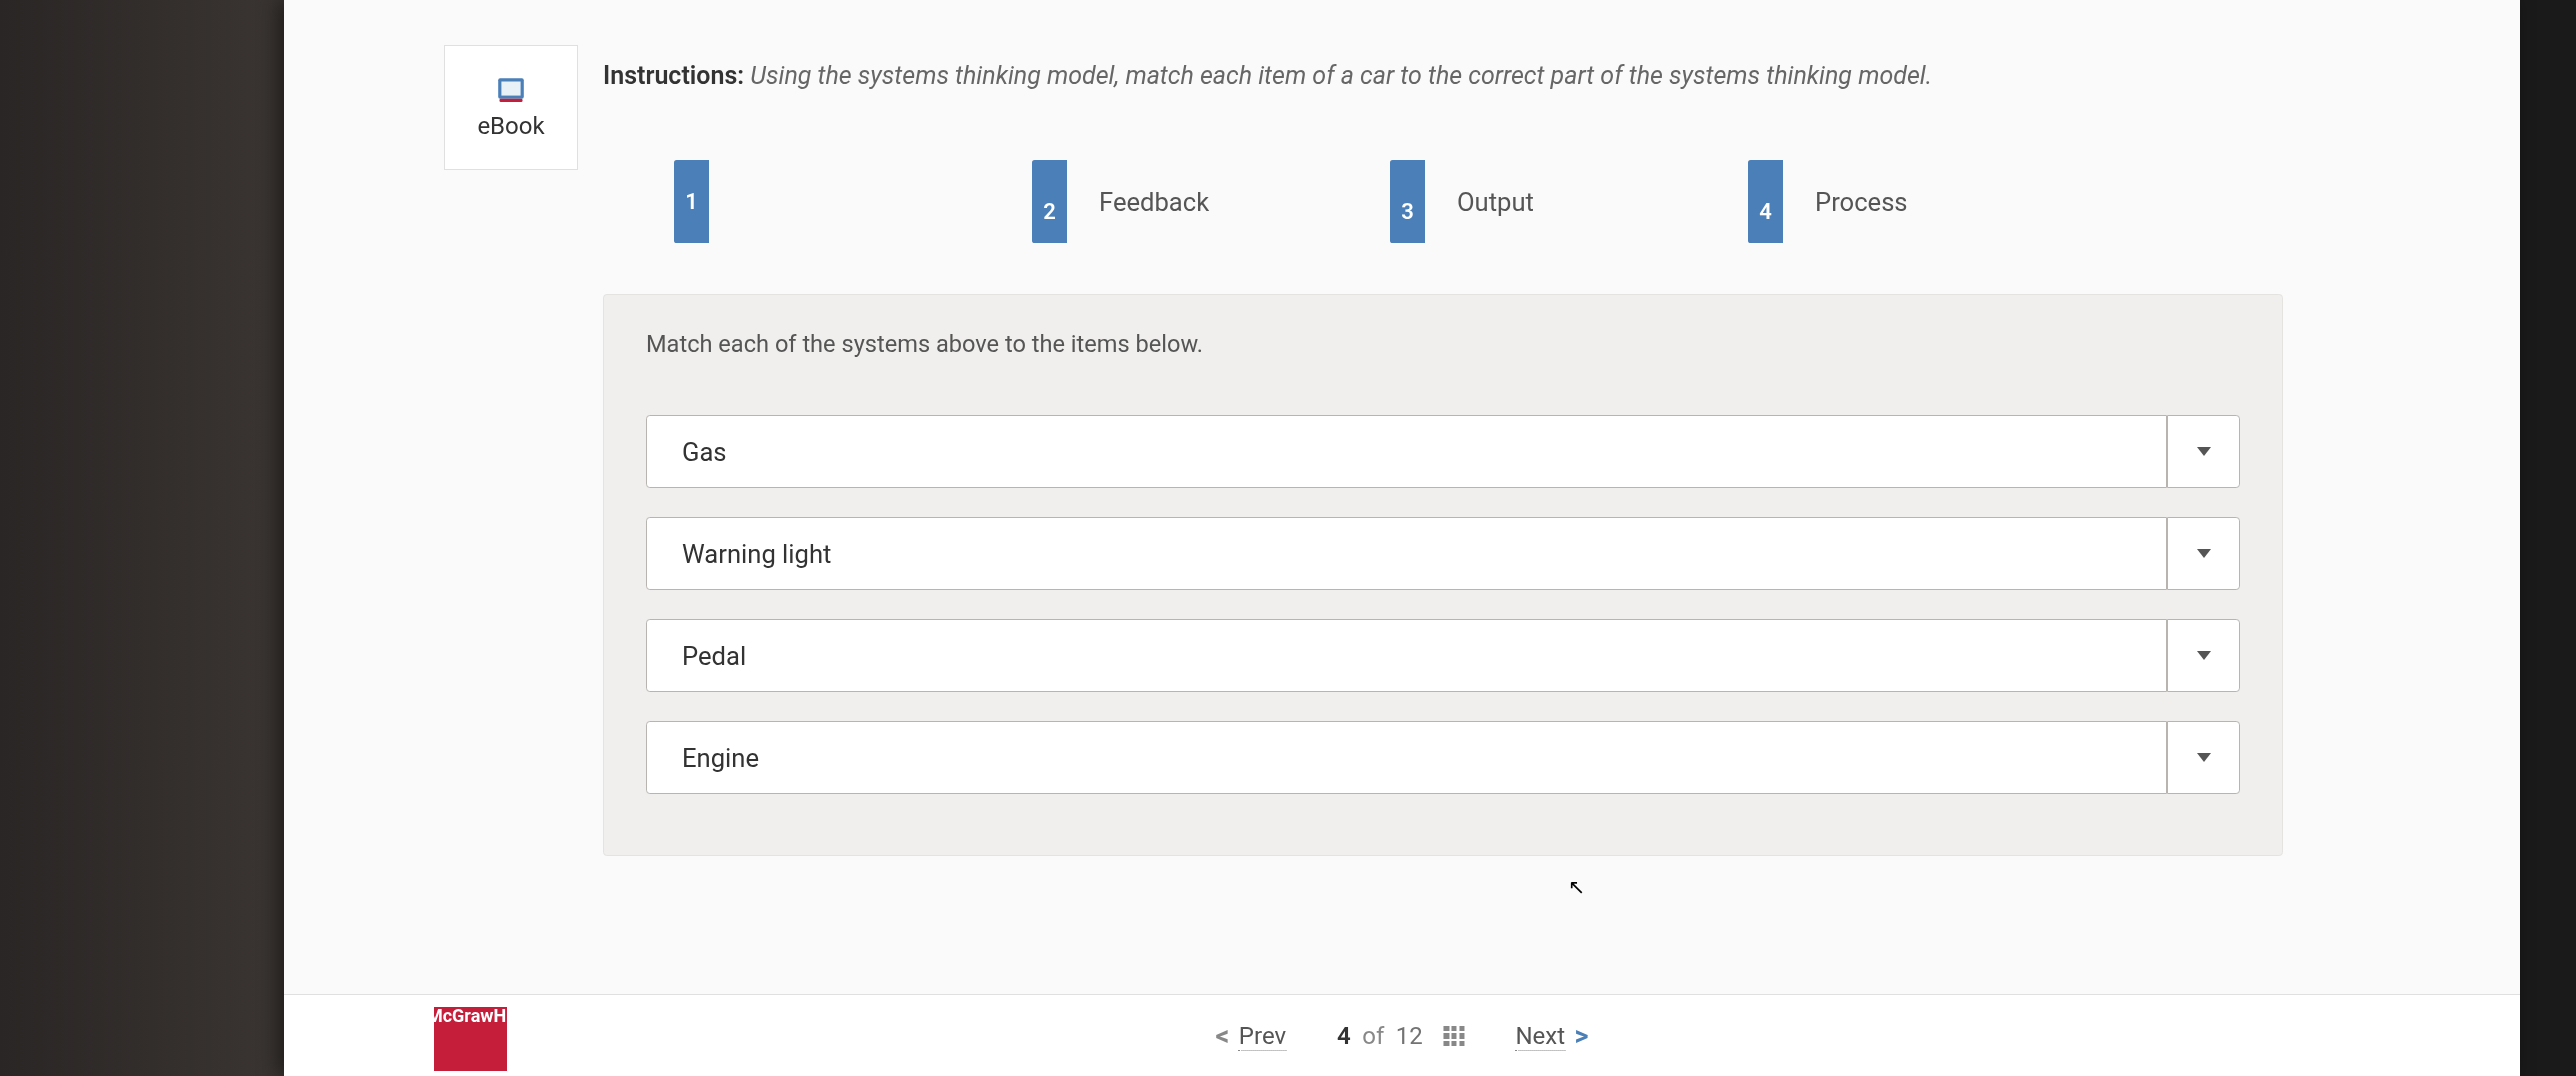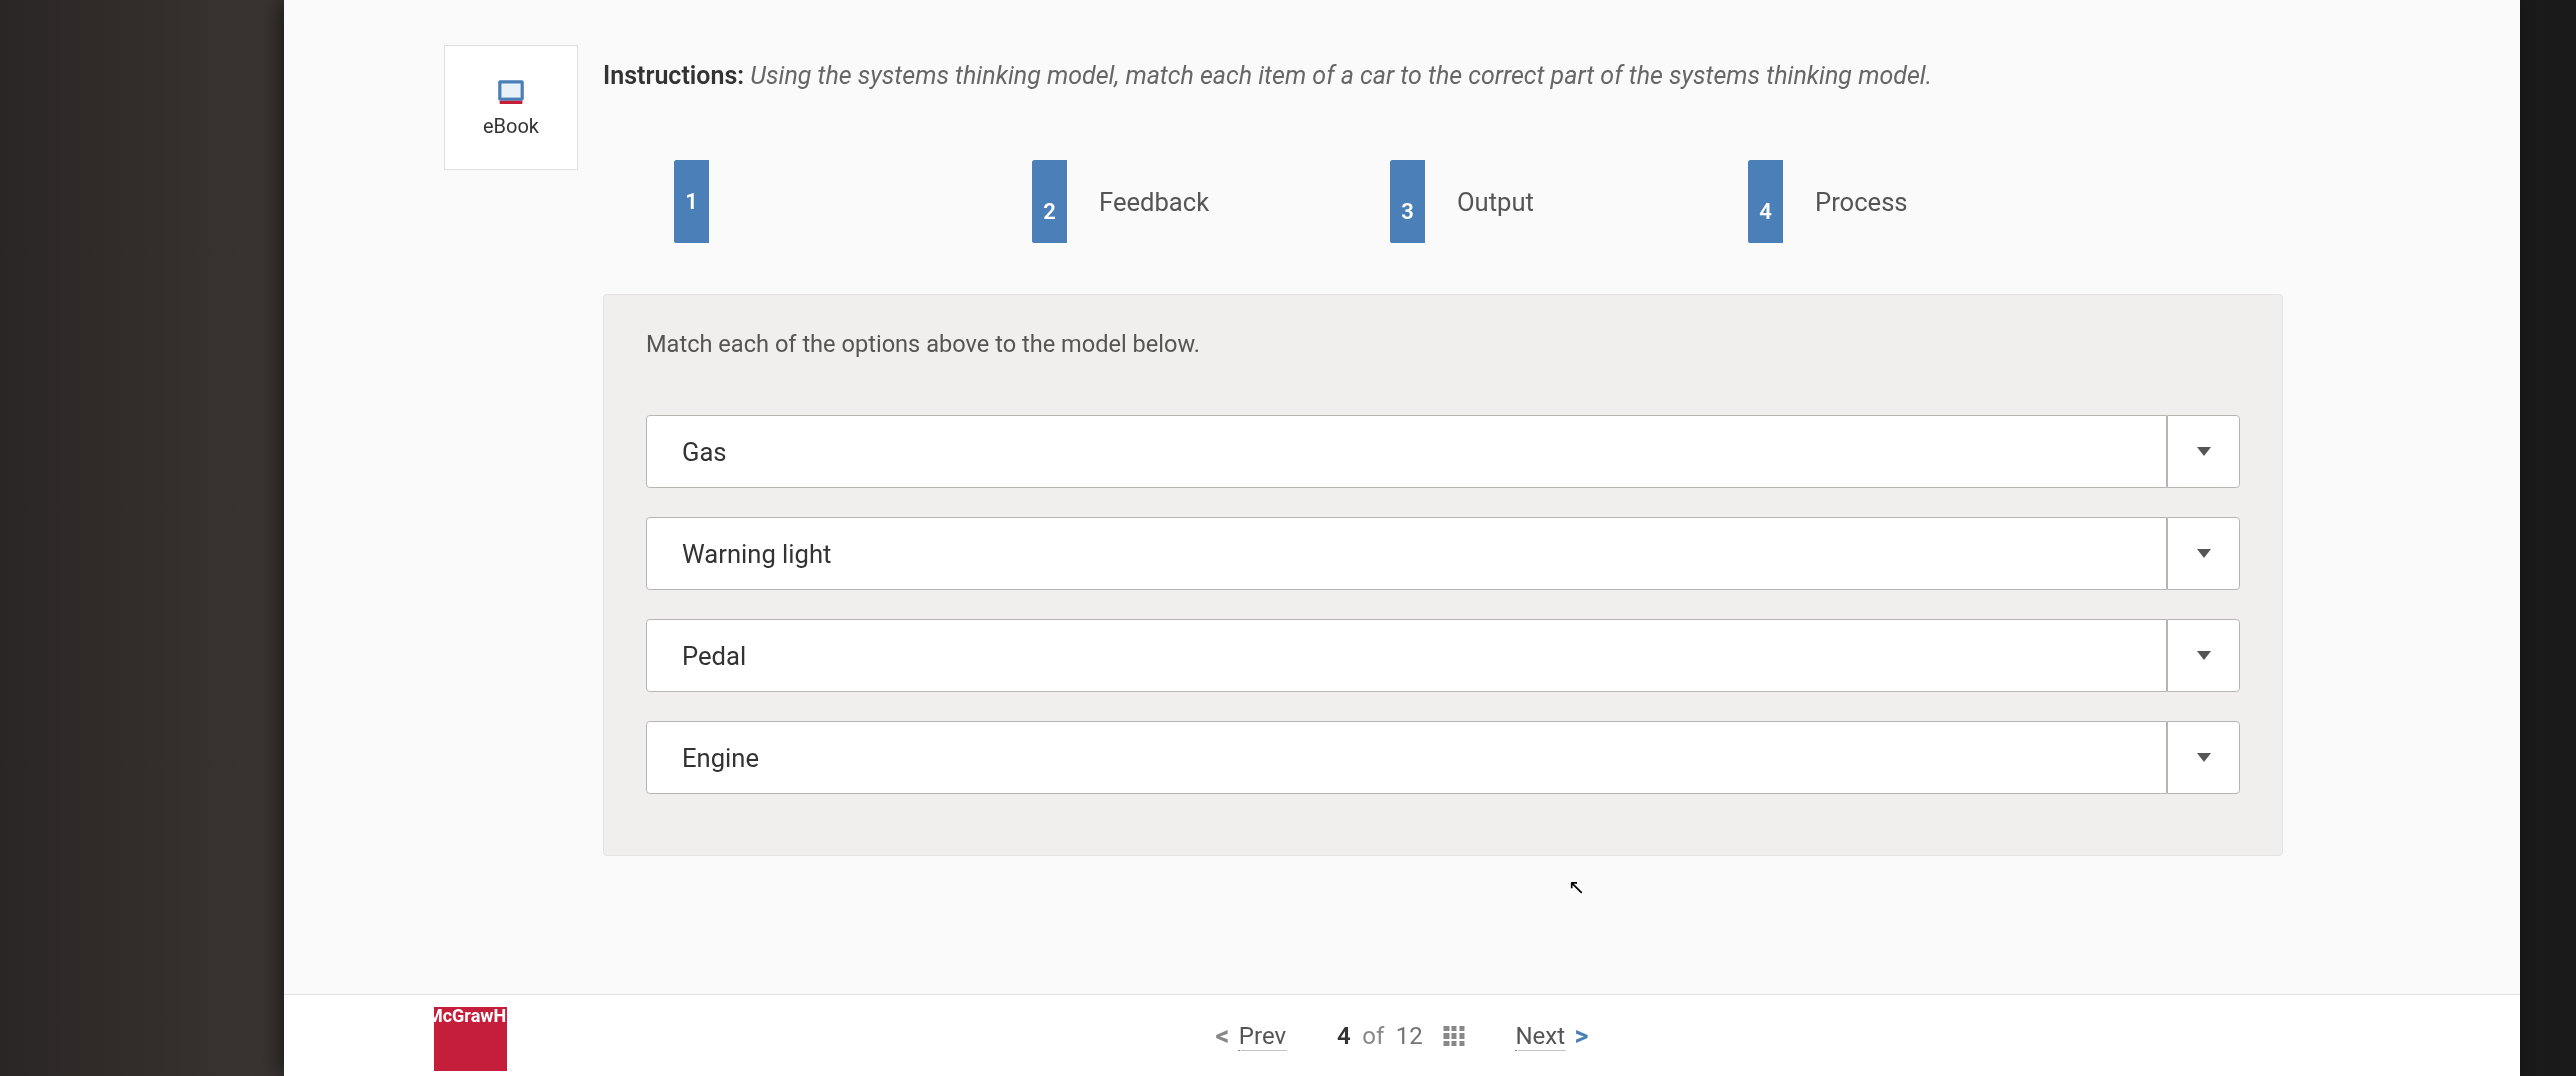--- a/index.html
+++ b/index.html
@@ -49,21 +49,21 @@
     .ebook-icon {
       width: 32px;
       height: 29px;
       position: relative;
     }
     .ebook-icon svg {
       width: 100%;
       height: 100%;
     }
     .ebook-label {
-      font-size: 20px;
+      font-size: 24px;
       color: #333;
     }
     .instructions {
       position: absolute;
       left: 319px;
       top: 61px;
       font-size: 25px;
       color: #555;
     }
     .instructions-label {
@@ -287,21 +287,21 @@
       <div class="option-num tall">3</div>
       <div class="option-label">Output</div>
     </div>
     <div class="option-card">
       <div class="option-num tall">4</div>
       <div class="option-label">Process</div>
     </div>
   </div>
 
   <div class="match-area">
-    <div class="match-instruction">Match each of the options above to the model below.</div>
+    <div class="match-instruction">Match each of the systems above to the items below.</div>
 
     <div class="match-row">
       <div class="match-label-box">Gas</div>
       <div class="match-dropdown">
         <div class="caret-down"></div>
       </div>
     </div>
 
     <div class="match-row">
       <div class="match-label-box">Warning light</div>

